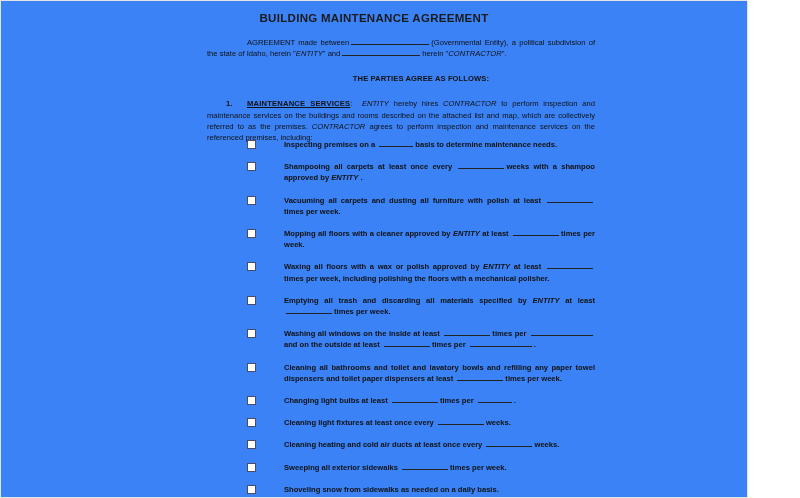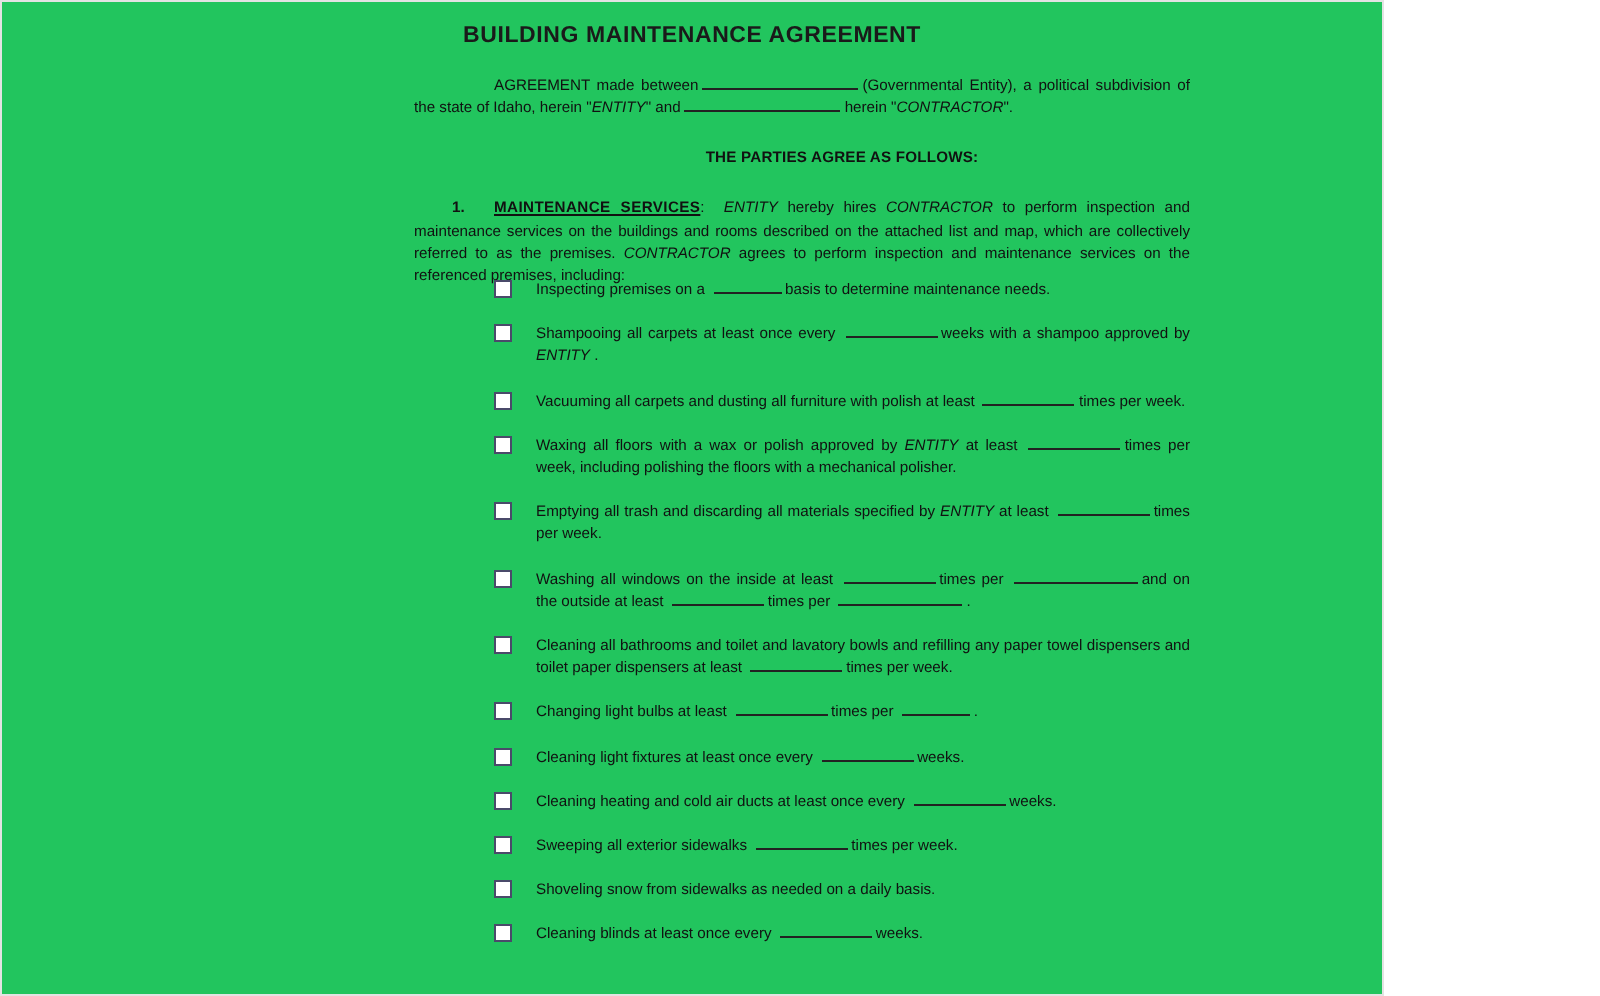--- a/index.html
+++ b/index.html
@@ -10,23 +10,23 @@
   body {
     width: 800px;
     height: 498px;
     overflow: hidden;
     font-family: "Liberation Sans", sans-serif;
     color: #000000;
   }
   .page {
     position: relative;
     box-sizing: border-box;
-    width: 692px;
+    width: 748px;
     height: 498px;
-    background: #22c55e;
+    background: #3b82f6;
     border: 1px solid #e3e3e3;
     padding: 0;
   }
   .doc-title {
     text-align: center;
     font-size: 11.5px;
     font-weight: bold;
     letter-spacing: 0.3px;
     margin: 0;
     padding-top: 11px;
@@ -102,26 +102,27 @@
   .checkbox {
     flex: 0 0 auto;
     width: 7px;
     height: 7px;
     border: 1px solid #4a4a6a;
     margin-top: 1px;
     background: #ffffff;
   }
   .check-text {
     flex: 1 1 auto;
-    margin-left: 12px;
+    margin-left: 28px;
     font-size: 7.6px;
     line-height: 11.2px;
     text-align: justify;
     text-justify: inter-word;
     color: #111111;
+    font-weight: bold;
   }
 </style>
 </head>
 <body>
 
 <div class="page">
 
   <h1 class="doc-title">BUILDING MAINTENANCE AGREEMENT</h1>
 
   <div class="body-block">
@@ -148,20 +149,24 @@
       <div class="check-row">
         <div class="checkbox"></div>
         <div class="check-text"><span>Shampooing all carpets at least once every</span> <span class="fill fill-md"></span><span>weeks with a shampoo approved by</span> <span class="ital">ENTITY</span> <span>.</span></div>
       </div>
       <div class="check-row">
         <div class="checkbox"></div>
         <div class="check-text"><span>Vacuuming all carpets and dusting all furniture with polish at least</span> <span class="fill fill-md"></span><span>times per week.</span></div>
       </div>
       <div class="check-row">
         <div class="checkbox"></div>
+        <div class="check-text"><span>Mopping all floors with a cleaner approved by</span> <span class="ital">ENTITY</span> <span>at least</span> <span class="fill fill-md"></span><span>times per week.</span></div>
+      </div>
+      <div class="check-row">
+        <div class="checkbox"></div>
         <div class="check-text"><span>Waxing all floors with a wax or polish approved by</span> <span class="ital">ENTITY</span> <span>at least</span> <span class="fill fill-md"></span><span>times per week, including polishing the floors with a mechanical polisher.</span></div>
       </div>
       <div class="check-row">
         <div class="checkbox"></div>
         <div class="check-text"><span>Emptying all trash and discarding all materials specified by</span> <span class="ital">ENTITY</span> <span>at least</span> <span class="fill fill-md"></span><span>times per week.</span></div>
       </div>
       <div class="check-row">
         <div class="checkbox"></div>
         <div class="check-text"><span>Washing all windows on the inside at least</span> <span class="fill fill-md"></span><span>times per</span> <span class="fill fill-lg"></span><span>and on the outside at least</span> <span class="fill fill-md"></span><span>times per</span> <span class="fill fill-lg"></span><span>.</span></div>
       </div>

